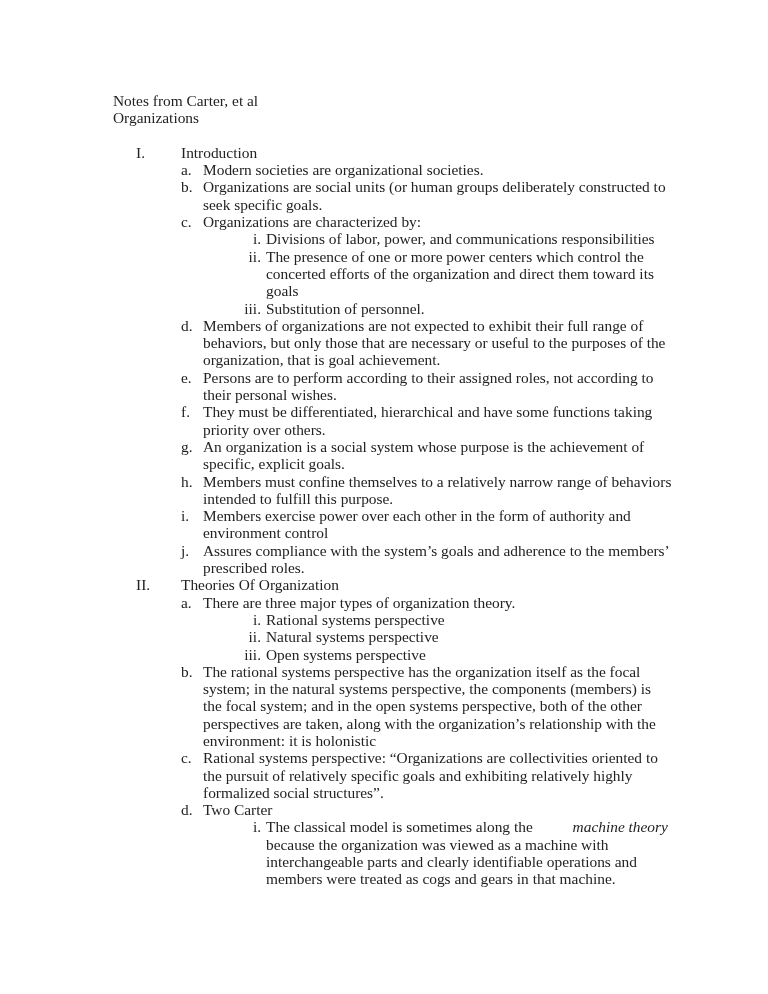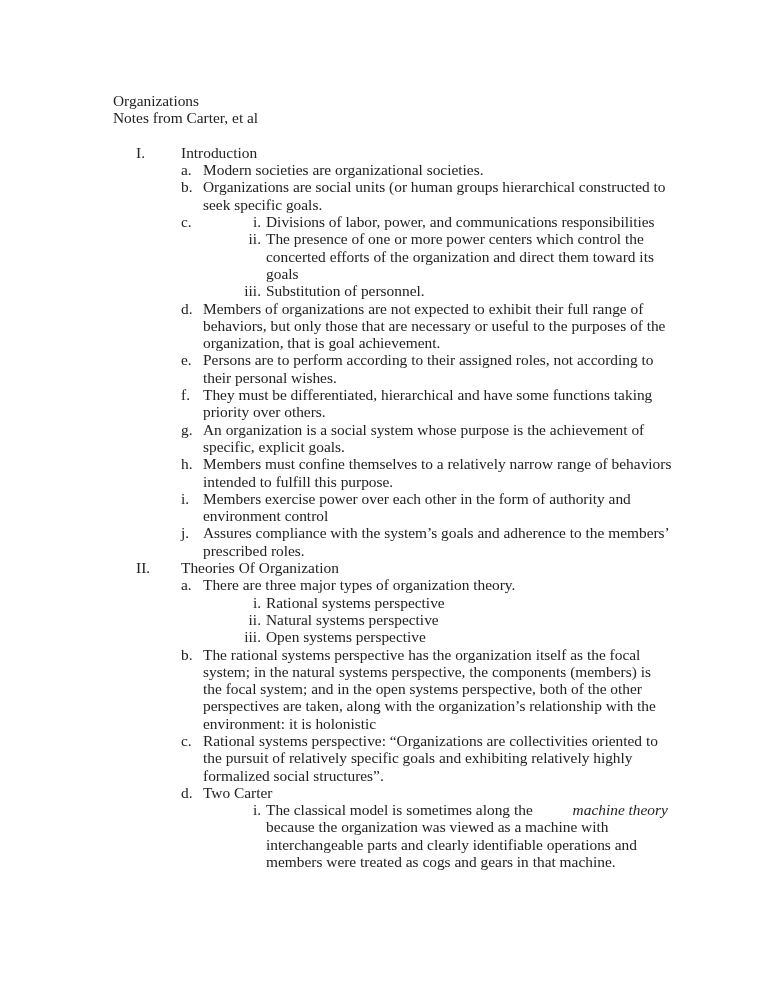--- a/index.html
+++ b/index.html
@@ -17,31 +17,31 @@
     .item-label { position: absolute; left: 0; top: 0; }
     .sub { position: relative; padding-left: 63px; }
     .sub-label { position: absolute; left: 0; width: 58px; text-align: right; top: 0; }
     b { font-weight: normal; }
     i { font-style: italic; margin-left: 36px; }
   </style>
 </head>
 <body>
 
 <div class="page">
+  <span class="title-line">Notes from Carter, et al</span>
   <span class="title-line">Organizations</span>
-  <span class="title-line">Notes from Carter, et al</span>
   <div class="gap"></div>
 
   <div class="sec">
     <span class="sec-num">I.</span>
     <div>Introduction</div>
 
     <div class="item"><span class="item-label">a.</span><span>Modern societies are organizational societies.</span></div>
-    <div class="item"><span class="item-label">b.</span><span>Organizations are social units (or human groups hierarchical constructed to seek specific goals.</span></div>
-    <div class="item"><span class="item-label">c.</span>
+    <div class="item"><span class="item-label">b.</span><span>Organizations are social units (or human groups deliberately constructed to seek specific goals.</span></div>
+    <div class="item"><span class="item-label">c.</span><span>Organizations are characterized by:</span>
       <div class="sub"><span class="sub-label">i.</span><span>Divisions of labor, power, and communications responsibilities</span></div>
       <div class="sub"><span class="sub-label">ii.</span><span>The presence of one or more power centers which control the concerted efforts of the organization and direct them toward its goals</span></div>
       <div class="sub"><span class="sub-label">iii.</span><span>Substitution of personnel.</span></div>
     </div>
     <div class="item"><span class="item-label">d.</span><span>Members of organizations are not expected to exhibit their full range of behaviors, but only those that are necessary or useful to the purposes of the organization, that is goal achievement.</span></div>
     <div class="item"><span class="item-label">e.</span><span>Persons are to perform according to their assigned roles, not according to their personal wishes.</span></div>
     <div class="item"><span class="item-label">f.</span><span>They must be differentiated, hierarchical and have some functions taking priority over others.</span></div>
     <div class="item"><span class="item-label">g.</span><span>An organization is a social system whose purpose is the achievement of specific, explicit goals.</span></div>
     <div class="item"><span class="item-label">h.</span><span>Members must confine themselves to a relatively narrow range of behaviors intended to fulfill this purpose.</span></div>
     <div class="item"><span class="item-label">i.</span><span>Members exercise power over each other in the form of authority and environment control</span></div>

